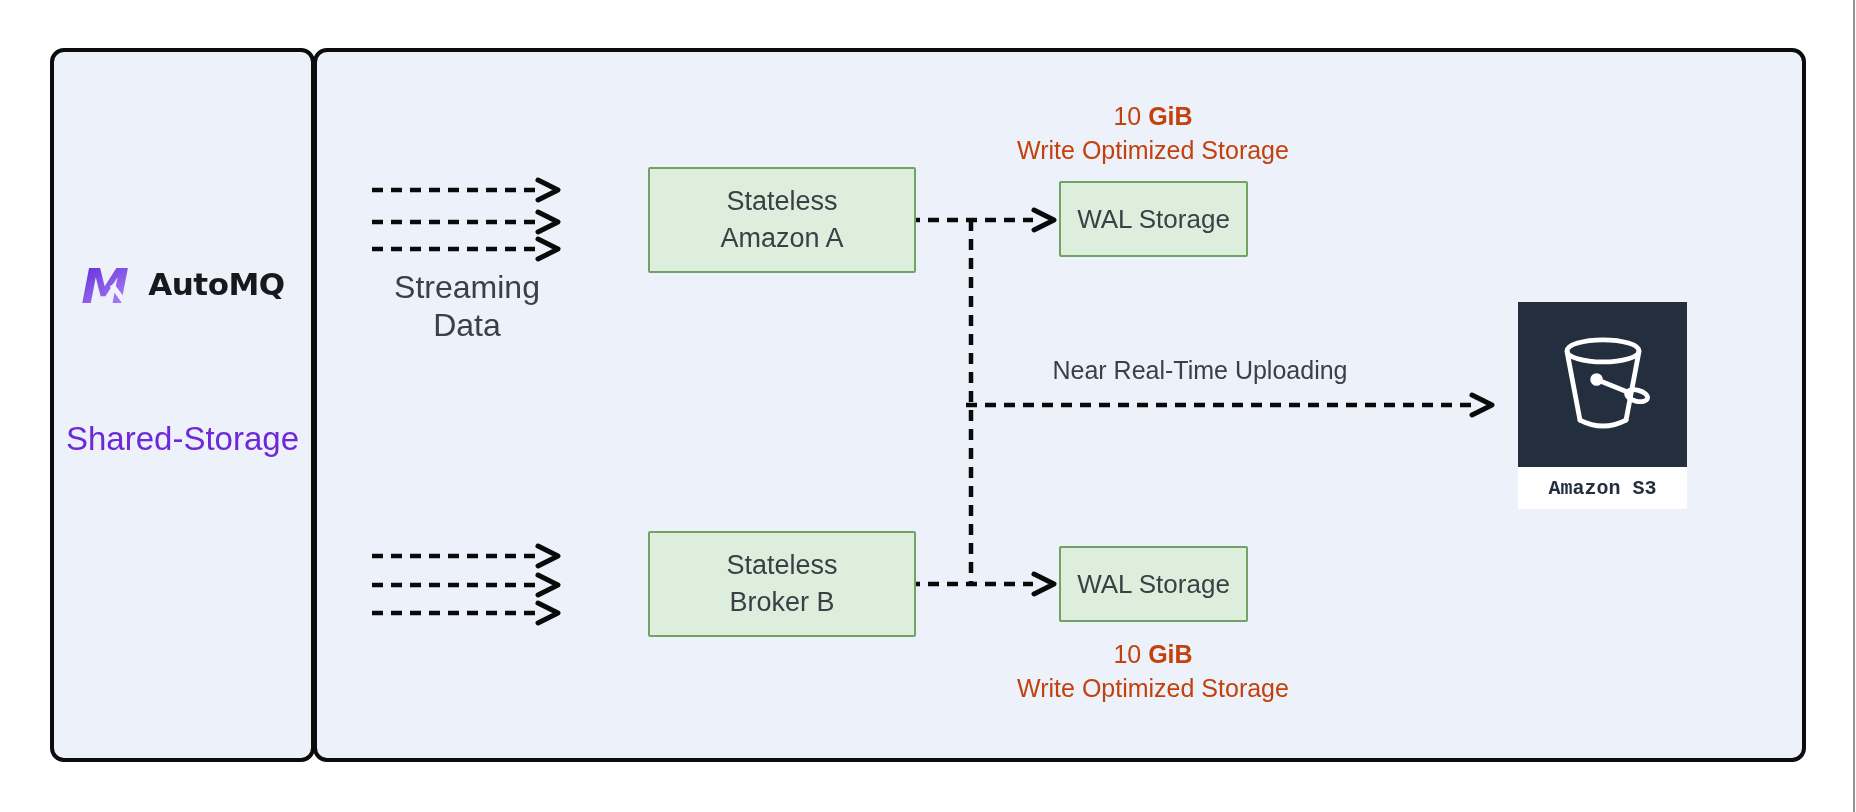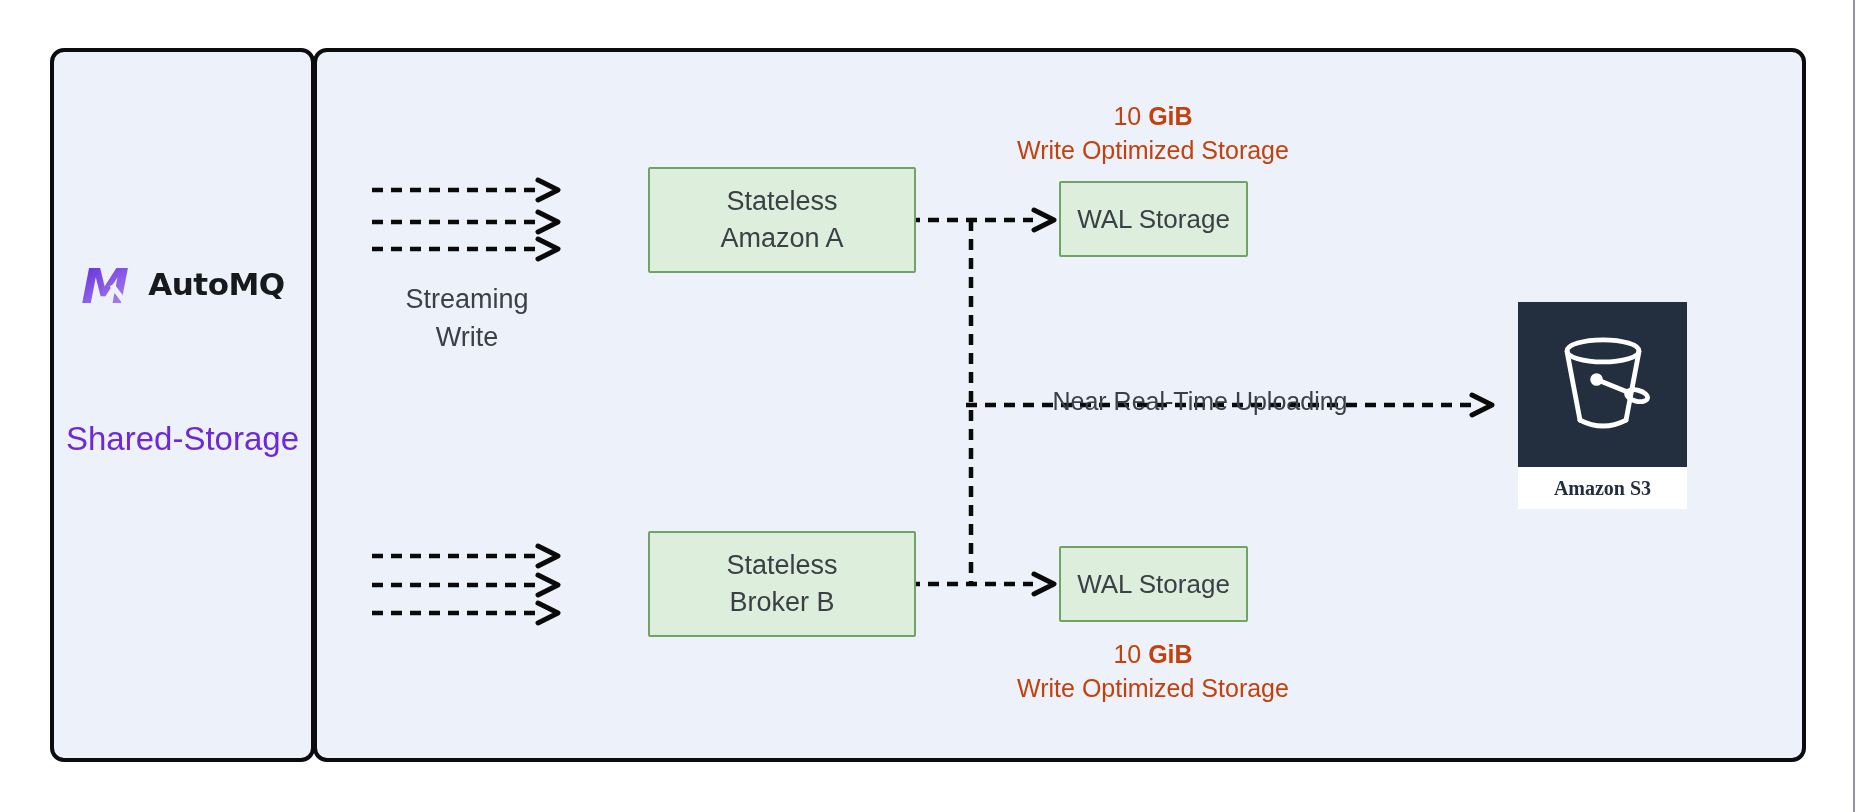--- a/index.html
+++ b/index.html
@@ -21,22 +21,22 @@
   .wordmark{
     font-family:"DejaVu Sans","Liberation Sans",sans-serif;
     font-weight:700;font-size:31px;letter-spacing:-0.5px;color:#17191c;
   }
   .mode-label{
     position:absolute;left:50px;top:420px;width:265px;text-align:center;
     font-size:33px;color:#6d28d9;
   }
 
   .streaming-label{
-    position:absolute;left:381px;top:280px;width:172px;text-align:center;
-    font-size:27px;line-height:38px;color:#3a4046;
+    position:absolute;left:381px;top:268px;width:172px;text-align:center;
+    font-size:32px;line-height:38px;color:#3a4046;
   }
 
   .node{
     position:absolute;box-sizing:border-box;background:#ddeedd;
     border:2.5px solid #71a364;border-radius:2px;
     display:flex;flex-direction:column;justify-content:center;align-items:center;
     color:#3a4046;
   }
   .broker{width:268px;height:106px;font-size:27px;line-height:37px;margin-left:33px;}
   .broker-a{left:615px;top:167px;}
@@ -48,31 +48,31 @@
   .wal-caption{
     position:absolute;left:1003px;width:300px;text-align:center;
     font-size:25px;line-height:34px;color:#c2410c;
   }
   .cap-top{top:99px;}
   .cap-bottom{top:637px;}
   .wal-caption b{font-weight:700;}
 
   .upload-label{
     position:absolute;left:970px;top:356px;width:460px;text-align:center;
-    font-size:25px;color:#3a4046;margin-top:31px;
+    font-size:25px;color:#3a4046;
   }
 
   .s3-icon-box{
     position:absolute;left:1518px;top:302px;width:169px;height:165px;
     background:#232f3e;display:flex;justify-content:center;align-items:center;
   }
   .s3-label-box{
     position:absolute;left:1518px;top:467px;width:169px;height:42px;
     background:#ffffff;display:flex;justify-content:center;align-items:center;
-    font-family:Liberation Serif, serif;
+    font-family:Liberation Mono, monospace;
     font-weight:700;font-size:20px;color:#232f3e;
   }
 
   .arrows{position:absolute;left:0;top:0;width:1856px;height:812px;pointer-events:none;}
   .edge-line{position:absolute;left:1853px;top:0;width:2px;height:812px;background:#90959e;}
 </style>
 </head>
 <body>
 
 <div class="canvas">
@@ -116,21 +116,21 @@
       </defs>
       <text x="1" y="44" font-family="'DejaVu Sans', sans-serif" font-style="italic" font-weight="bold" font-size="50" fill="url(#mgrad)">M</text>
       <line x1="33" y1="25" x2="51" y2="49" stroke="#edf1fa" stroke-width="5.5"></line>
     </svg>
     <span class="wordmark">AutoMQ</span>
   </div>
   <div class="mode-label">Shared-Storage</div>
 
   <div class="streaming-label">
     <div>Streaming</div>
-    <div>Write</div>
+    <div>Data</div>
   </div>
 
   <div class="node broker broker-a">
     <div>Stateless</div>
     <div>Amazon A</div>
   </div>
   <div class="node broker broker-b">
     <div>Stateless</div>
     <div>Broker B</div>
   </div>

